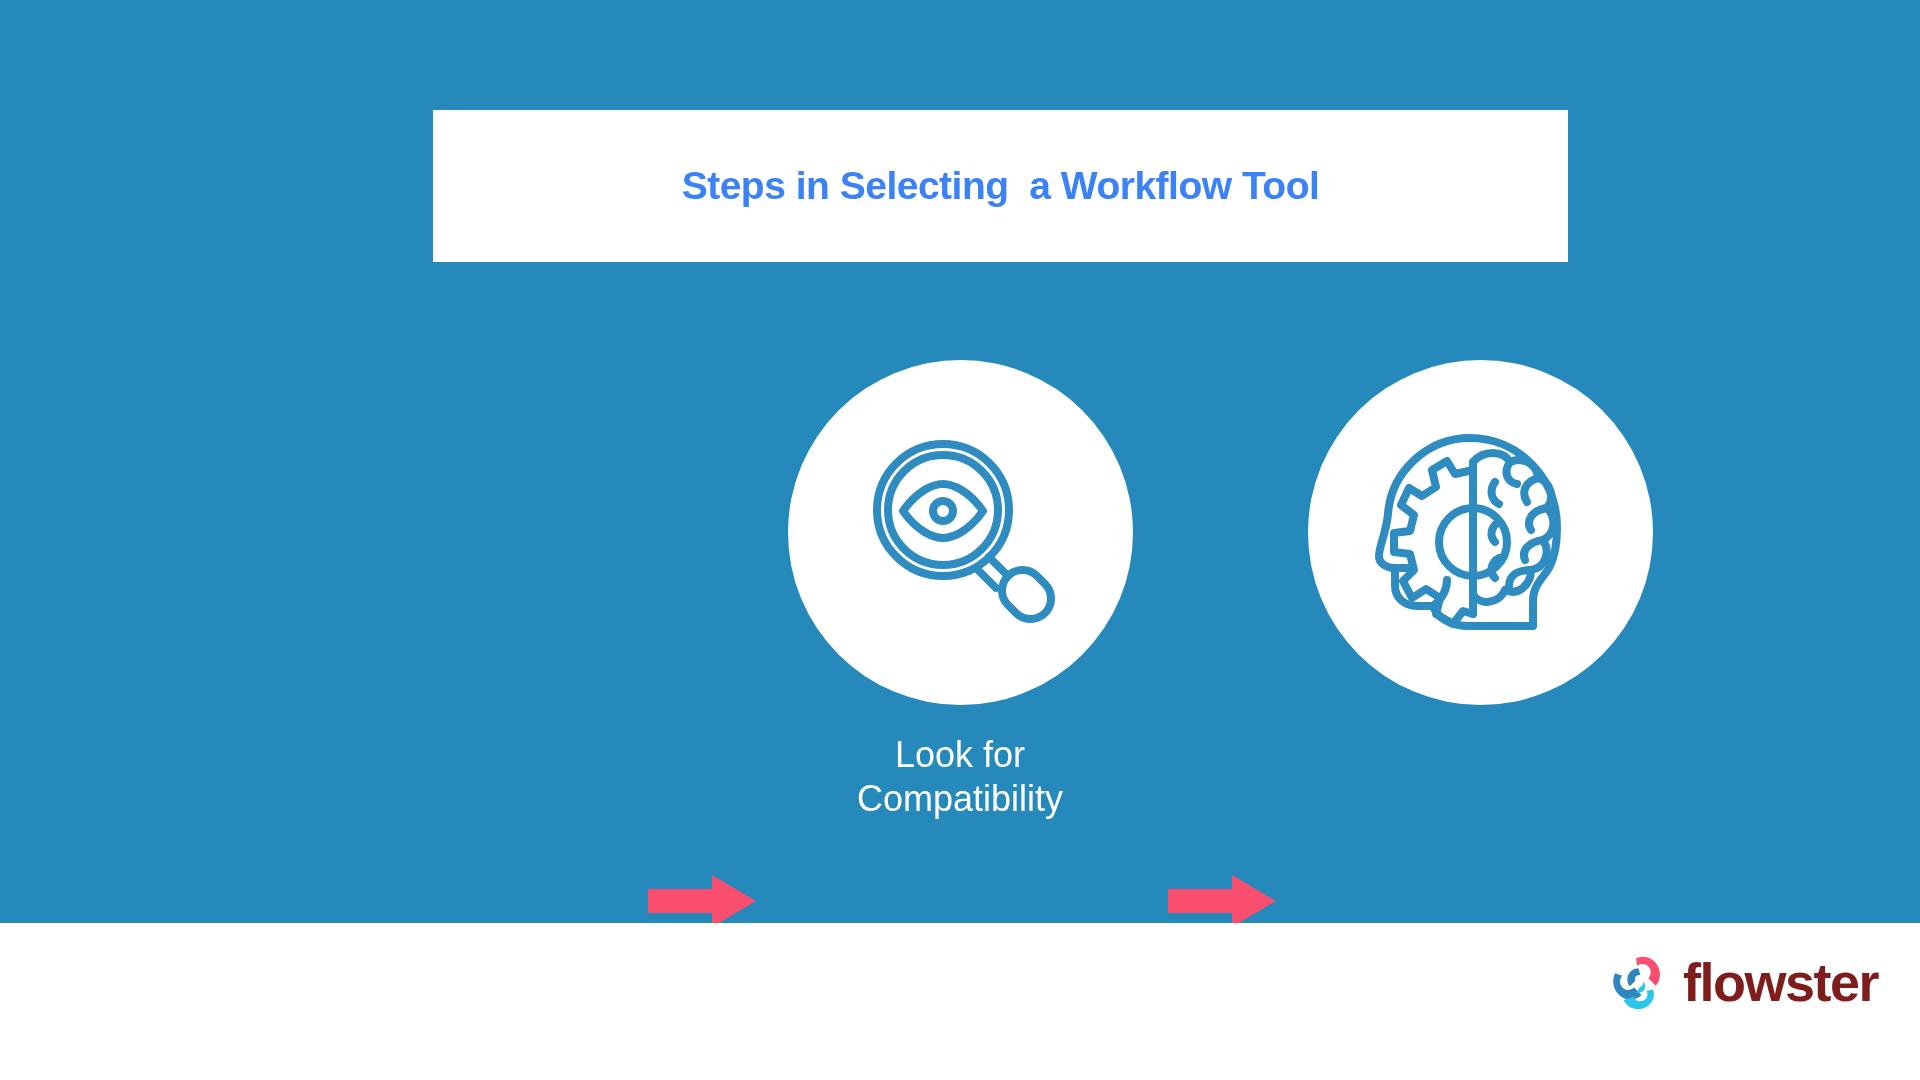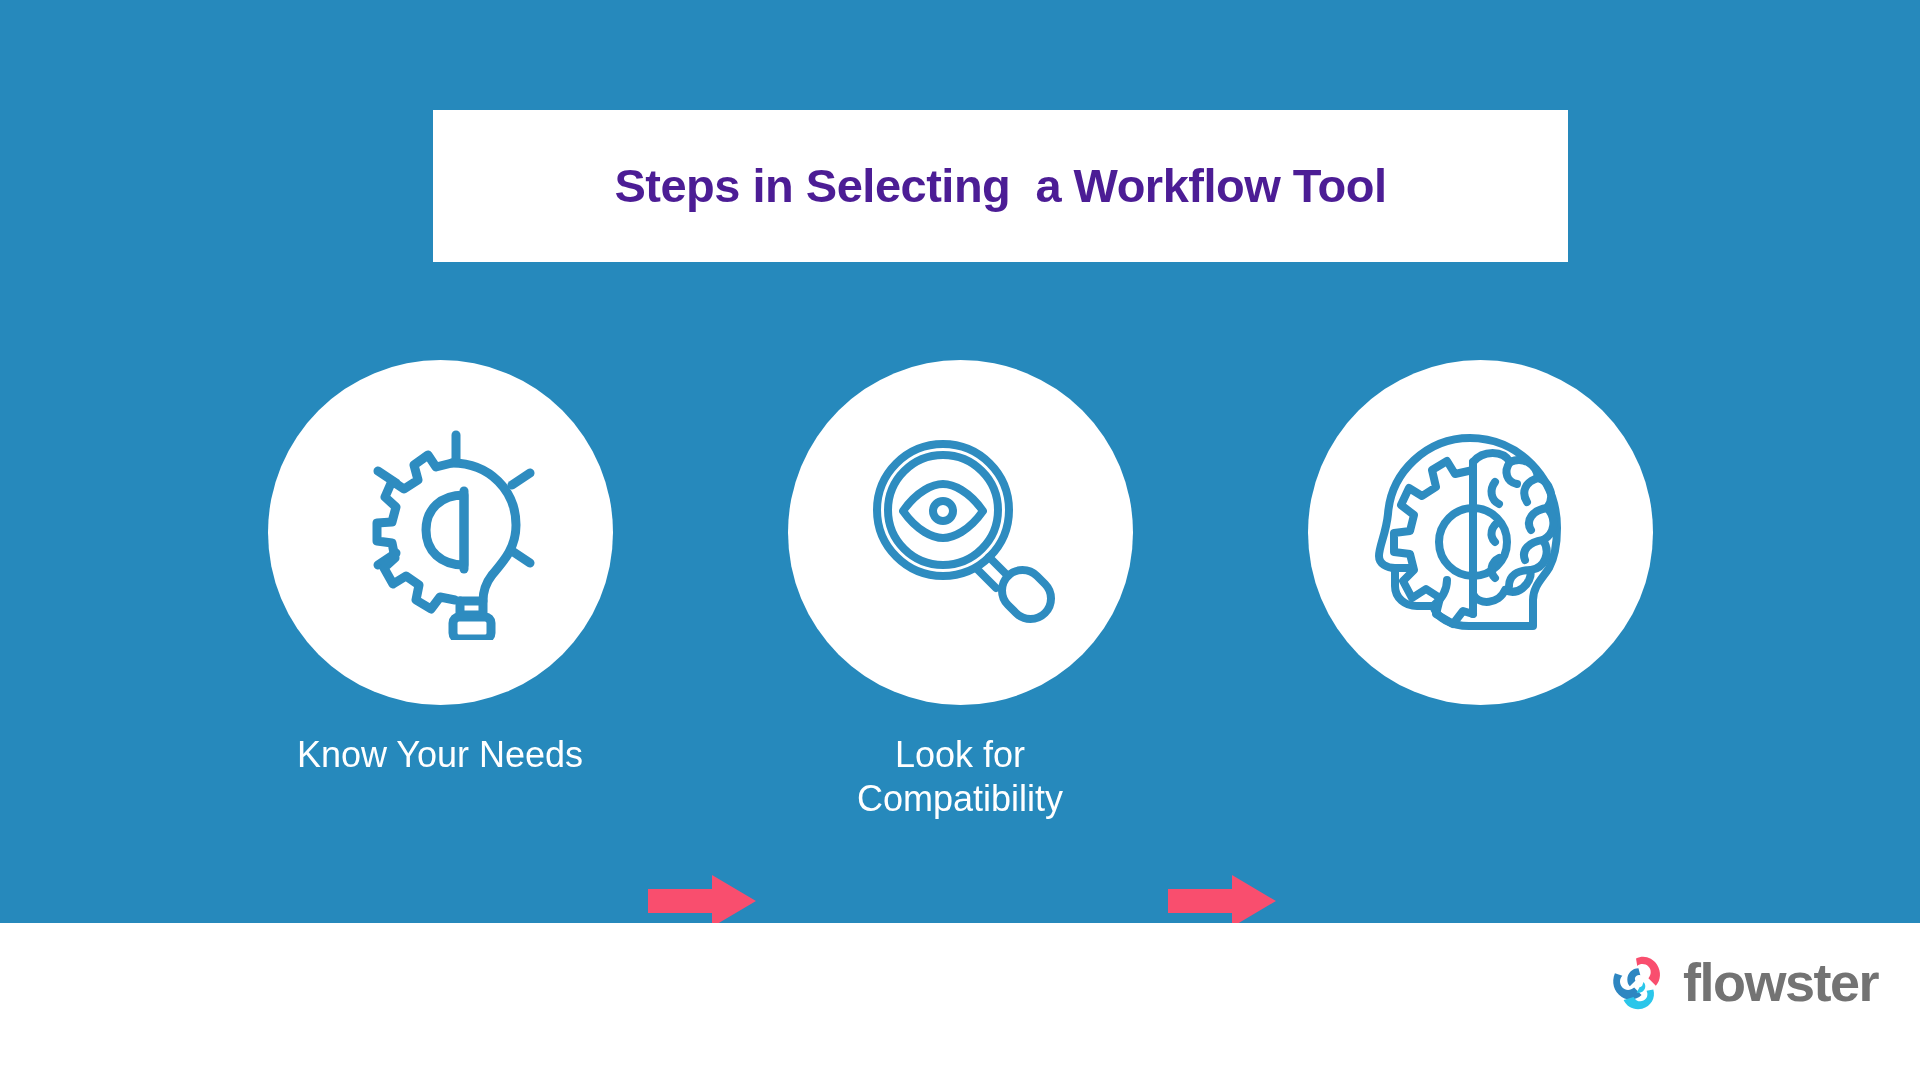--- a/index.html
+++ b/index.html
@@ -36,23 +36,23 @@
     left: 433px;
     top: 110px;
     width: 1135px;
     height: 152px;
     background: #ffffff;
     display: flex;
     align-items: center;
     justify-content: center;
   }
   .title-text {
-    color: #4c1d95;
-    font-family: "Liberation Sans", sans-serif;
-    font-size: 47px;
+    color: #3b82f6;
+    font-family: "Liberation Sans", sans-serif;
+    font-size: 39px;
     font-weight: bold;
     letter-spacing: -0.5px;
     white-space: pre;
     text-align: center;
     line-height: 1.1;
   }
 
   
   .steps {
     position: absolute;
@@ -117,77 +117,41 @@
   .logo {
     position: absolute;
     right: 42px;
     top: 28px;
     display: flex;
     align-items: center;
     gap: 16px;
   }
   .logo-mark { width: 62px; height: 62px; display: block; }
   .logo-word {
-    color: #737373;
+    color: #7f1d1d;
     font-family: "Liberation Sans", sans-serif;
     font-size: 54px;
     font-weight: bold;
     letter-spacing: -1.5px;
     line-height: 1;
   }
 </style>
 </head>
 <body>
 
 <div id="canvas">
 
   <div class="stage">
 
     <div class="title-box">
       <div class="title-text">Steps in Selecting  a Workflow Tool</div>
     </div>
 
     <div class="steps">
 
-      <div class="step step-1">
-        <div class="circle">
-          <span>
-            <svg width="200" height="215" viewBox="0 0 200 215" fill="none" stroke="#2E8CC0" stroke-width="9" stroke-linecap="round" stroke-linejoin="round">
-
-              <line x1="116" y1="10" x2="116" y2="34"></line>
-              <line x1="38" y1="46" x2="56" y2="58"></line>
-              <line x1="38" y1="140" x2="56" y2="128"></line>
-              <line x1="190" y1="48" x2="172" y2="60"></line>
-              <line x1="190" y1="138" x2="172" y2="126"></line>
-
-              <path d="M112 38
-                       L96 42 L88 30 L74 40 L78 55
-                       L64 64 L52 56 L45 72 L56 82
-                       L52 97 L37 98 L37 116 L52 118
-                       L55 133 L44 143 L53 159 L66 151
-                       L79 160 L76 175 L91 184 L100 172
-                       L115 175"></path>
-
-              <path d="M112 38 C150 38 176 66 176 100
-                       C176 124 162 138 152 150
-                       C145 159 143 167 143 176
-                       L120 176"></path>
-
-              <path d="M124 70 C101 70 86 84 86 105
-                       C86 126 101 140 124 140 Z"></path>
-              <line x1="124" y1="66" x2="124" y2="144"></line>
-
-              <path d="M120 176 L120 190 L143 190 L143 176"></path>
-
-              <rect x="113" y="192" width="38" height="22" rx="6"></rect>
-            </svg>
-          </span>
-        </div>
-        <div class="step-label label-regular">Know Your Needs</div>
-      </div>
 
       <div class="step step-2">
         <div class="circle">
           <span>
             <svg width="190" height="190" viewBox="0 0 190 190" fill="none" stroke="#2E8CC0" stroke-width="8" stroke-linecap="round" stroke-linejoin="round">
 
               <circle cx="78" cy="72" r="66"></circle>
 
               <circle cx="78" cy="72" r="55"></circle>
 

